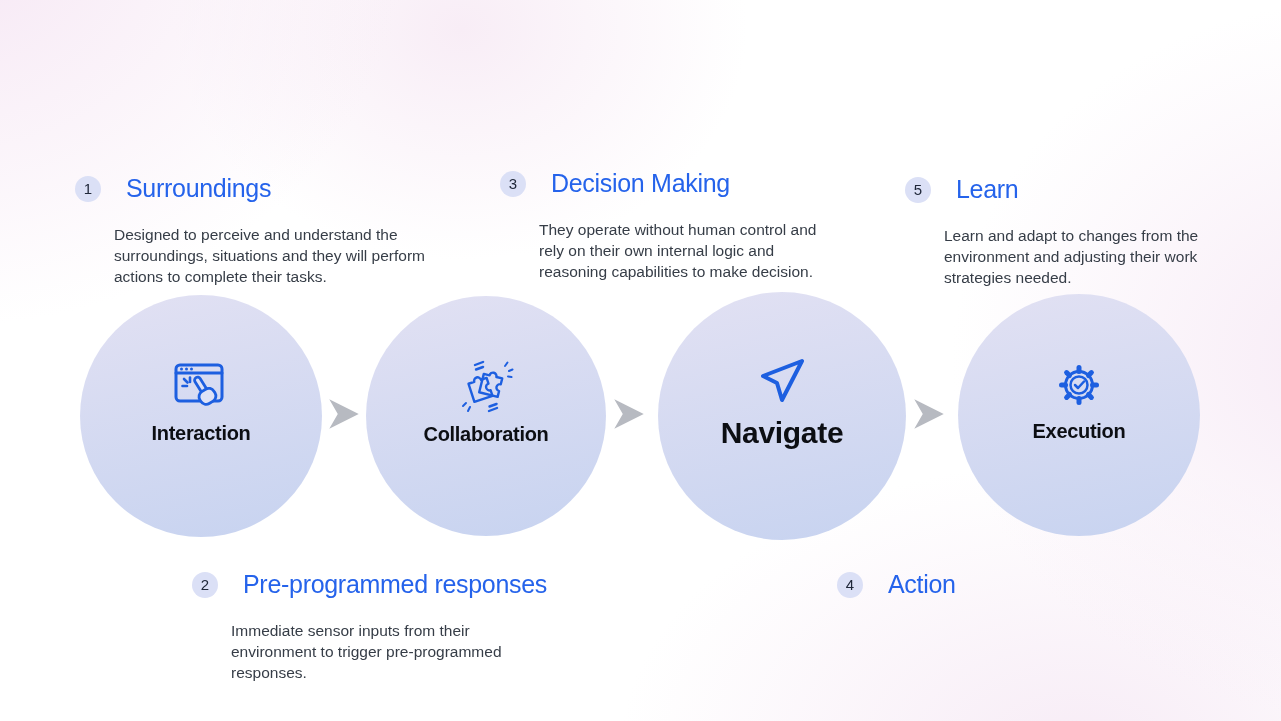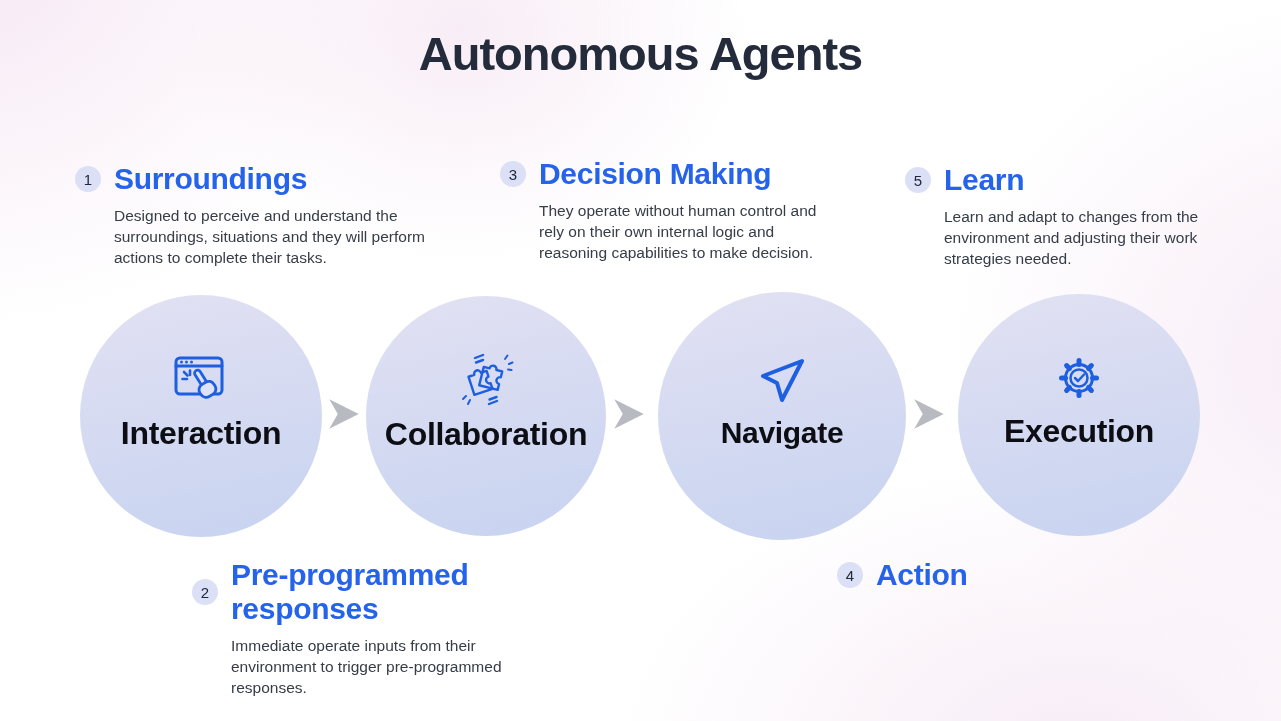--- a/index.html
+++ b/index.html
@@ -43,50 +43,49 @@
   .feature-head{display:flex;align-items:center;gap:13px;}
   .badge{
     flex:0 0 auto;
     width:26px;height:26px;border-radius:50%;
     background:var(--badge-bg);
     color:#20283a;
     font-size:15px;font-weight:500;
     display:flex;align-items:center;justify-content:center;
   }
   .feature-title{
-    margin:0;
-    font-size:30px;font-weight:700;letter-spacing:-.3px;
+    margin:12px;
+    font-size:25px;font-weight:400;letter-spacing:-.3px;
     color:var(--accent-blue);
   }
   .feature-desc{
     margin:9px 0 0 39px;
     font-size:15.5px;line-height:1.36;
     color:var(--body-text);
   }
 
   
   .stage{
     position:absolute;border-radius:50%;
     background:linear-gradient(168deg, var(--circle-top) 0%, var(--circle-bottom) 100%);
     display:flex;flex-direction:column;align-items:center;justify-content:center;
   }
   .stage-inner{display:flex;flex-direction:column;align-items:center;transform:translateY(-14px);}
   .stage-icon{color:var(--icon-blue);line-height:0;margin-bottom:8px;}
   .stage-label{
-    font-size:32px;font-weight:700;letter-spacing:-.3px;
+    font-size:20px;font-weight:700;letter-spacing:-.3px;
     color:#0c0e13;
   }
   .flow-arrow{position:absolute;color:var(--arrow-grey);line-height:0;}
 </style>
 </head>
 <body>
 
 <div id="canvas">
 
-  <h1 class="page-title">Autonomous Agents</h1>
 
 
   <div class="feature" style="left:75px;top:162px;width:390px">
     <div class="feature-head">
       <span class="badge">1</span>
       <h2 class="feature-title">Surroundings</h2>
     </div>
     <p class="feature-desc" style="width:342px">Designed to perceive and understand the surroundings, situations and they will perform actions to complete their tasks.</p>
   </div>
 
@@ -209,21 +208,21 @@
     <svg width="34" height="32" viewBox="0 0 30 28">
         <path d="M2 1 L28 14 L2 27 L9.5 14 Z" fill="currentColor"></path>
       </svg>
   </span>
 
   <div class="feature" style="left:192px;top:558px;width:400px">
     <div class="feature-head">
       <span class="badge">2</span>
       <h2 class="feature-title">Pre-programmed responses</h2>
     </div>
-    <p class="feature-desc" style="width:306px">Immediate operate inputs from their environment to trigger pre-programmed responses.</p>
+    <p class="feature-desc" style="width:306px">Immediate sensor inputs from their environment to trigger pre-programmed responses.</p>
   </div>
 
   <div class="feature" style="left:837px;top:558px;width:330px">
     <div class="feature-head">
       <span class="badge">4</span>
       <h2 class="feature-title">Action</h2>
     </div>
   </div>
 
 </div>

